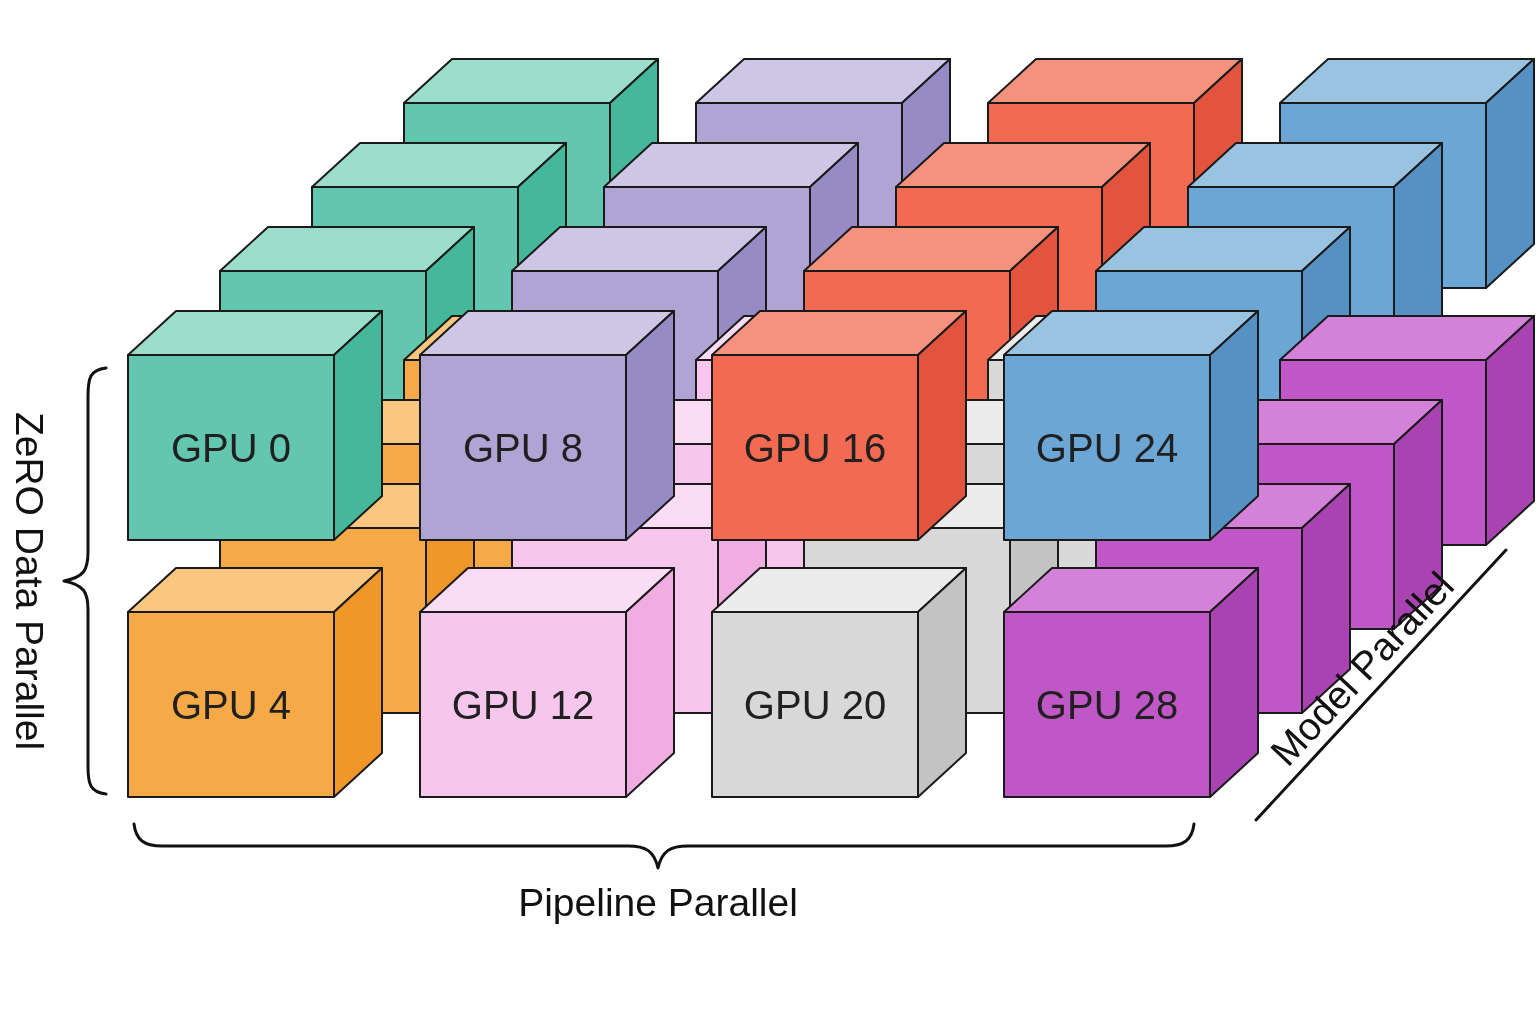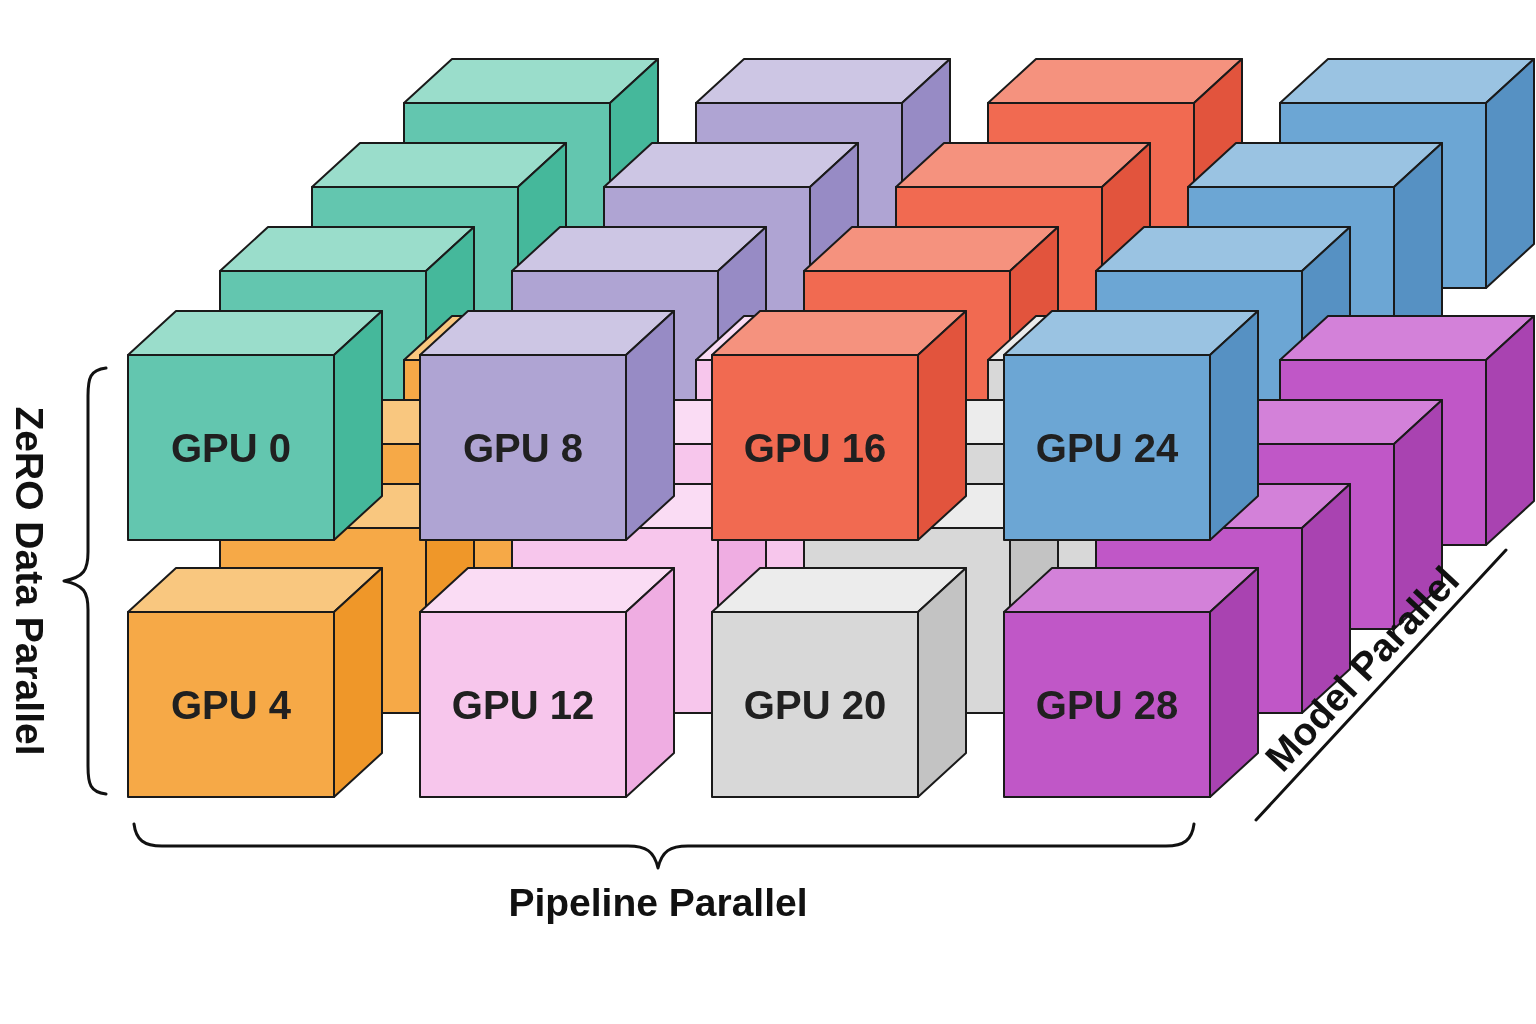--- a/index.html
+++ b/index.html
@@ -7,21 +7,20 @@
     padding: 0;
     background: #ffffff;
   }
   #stage {
     position: relative;
     width: 1536px;
     height: 1024px;
     background: #ffffff;
     overflow: hidden;
     font-family: "Liberation Sans", sans-serif;
-    font-weight: bold;
   }
   svg { display: block; }
   .gpu-label {
     font-family: "Liberation Sans", sans-serif;
     font-size: 40px;
     fill: #202020;
   }
   .axis-label {
     font-family: "Liberation Sans", sans-serif;
     font-size: 39px;

